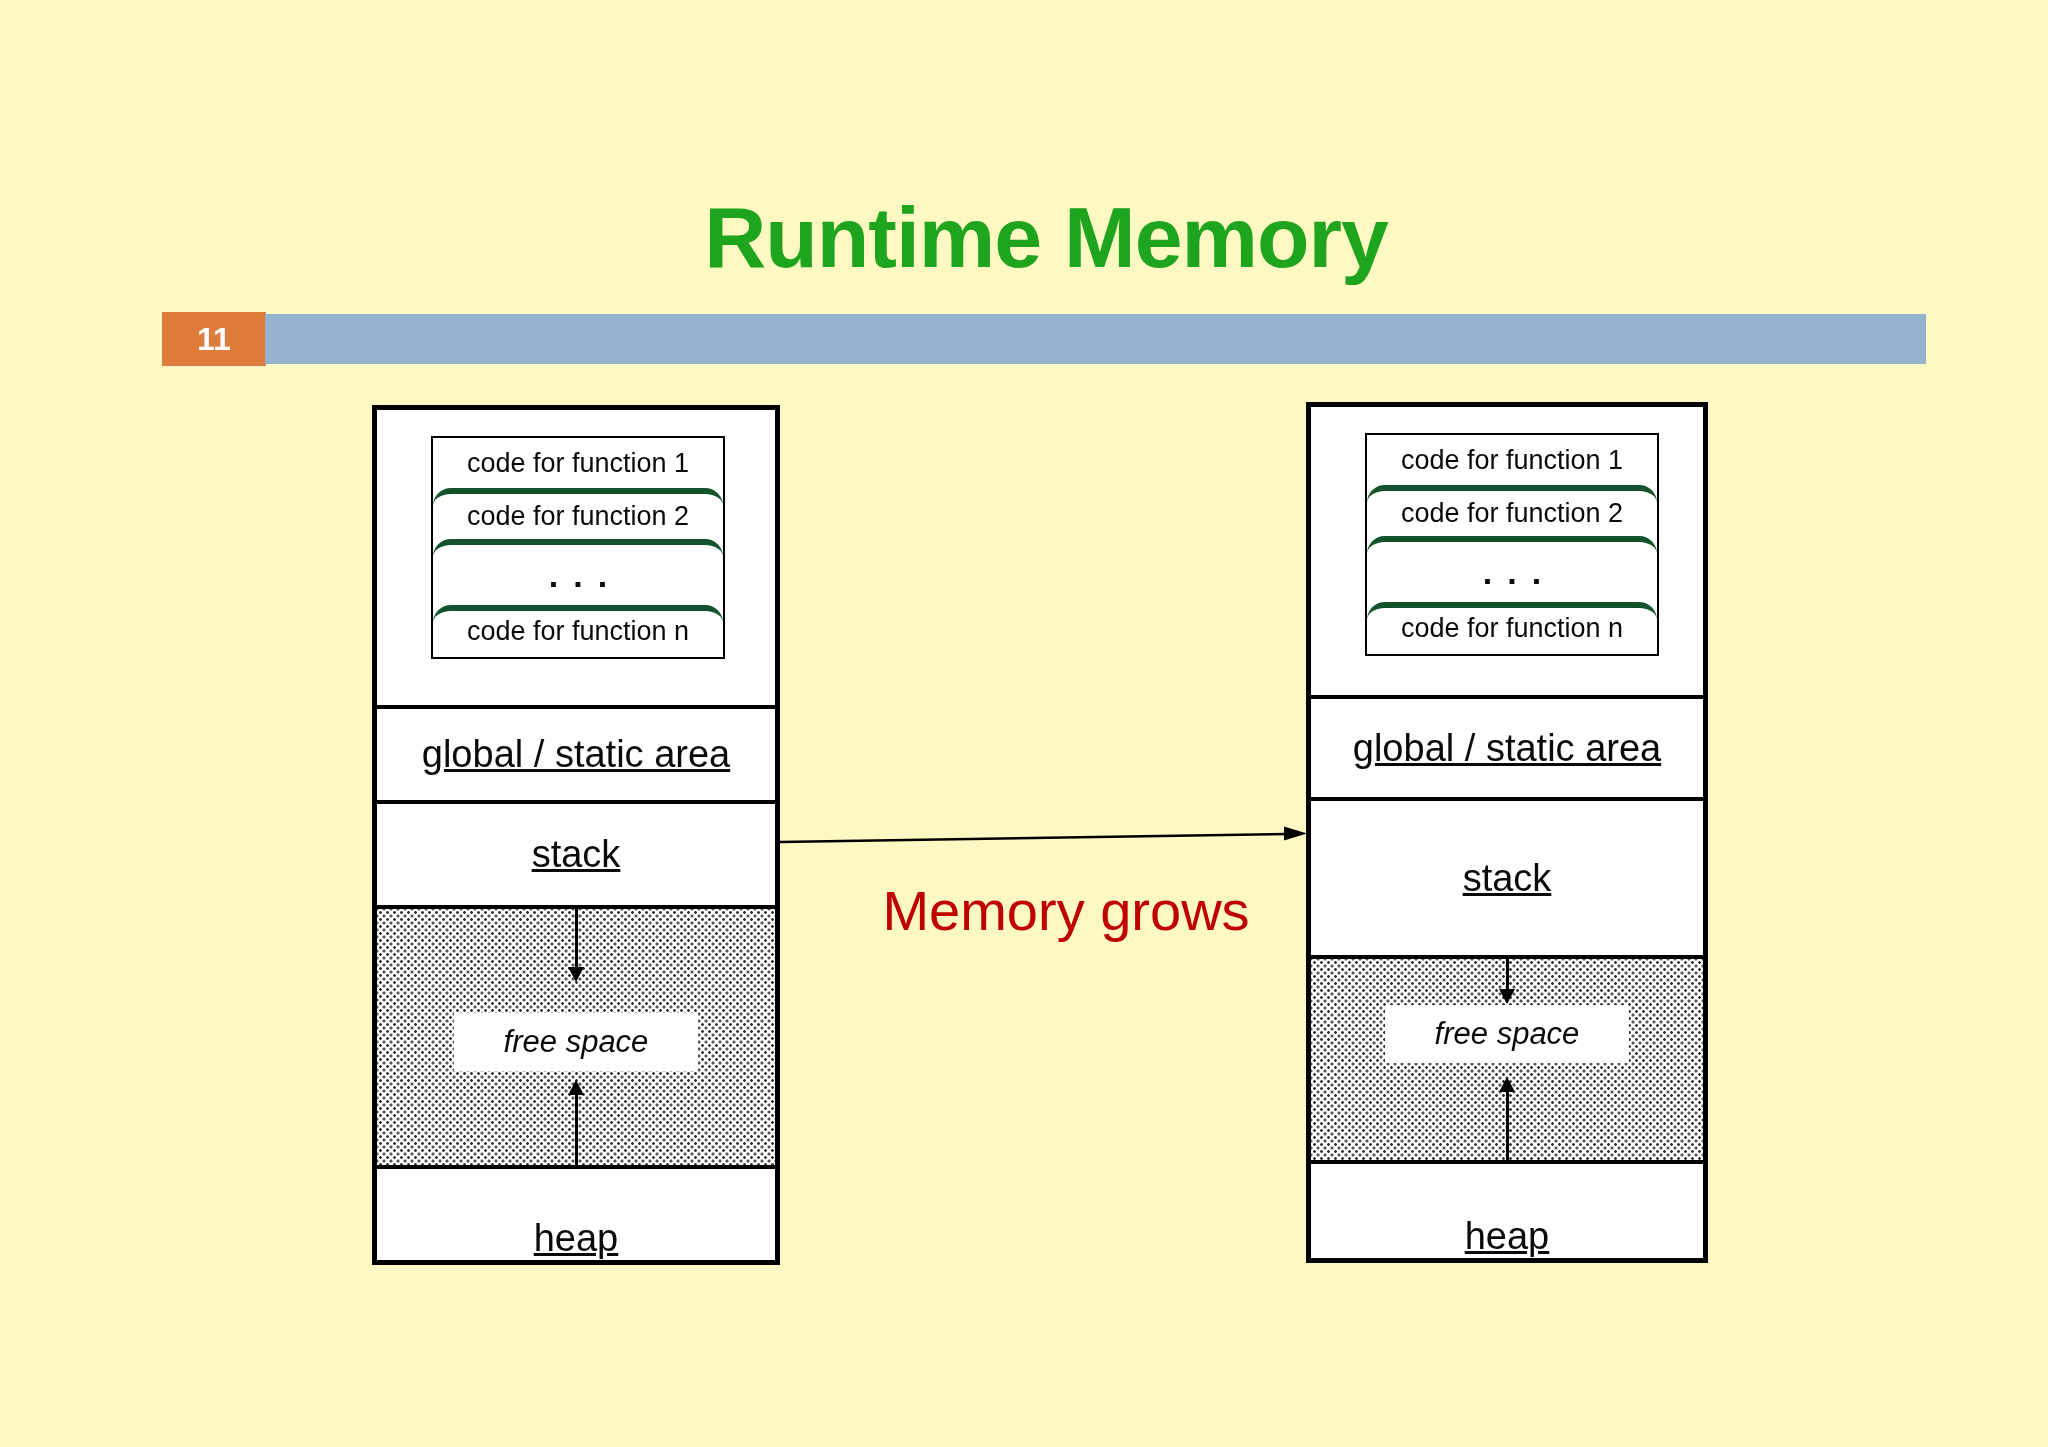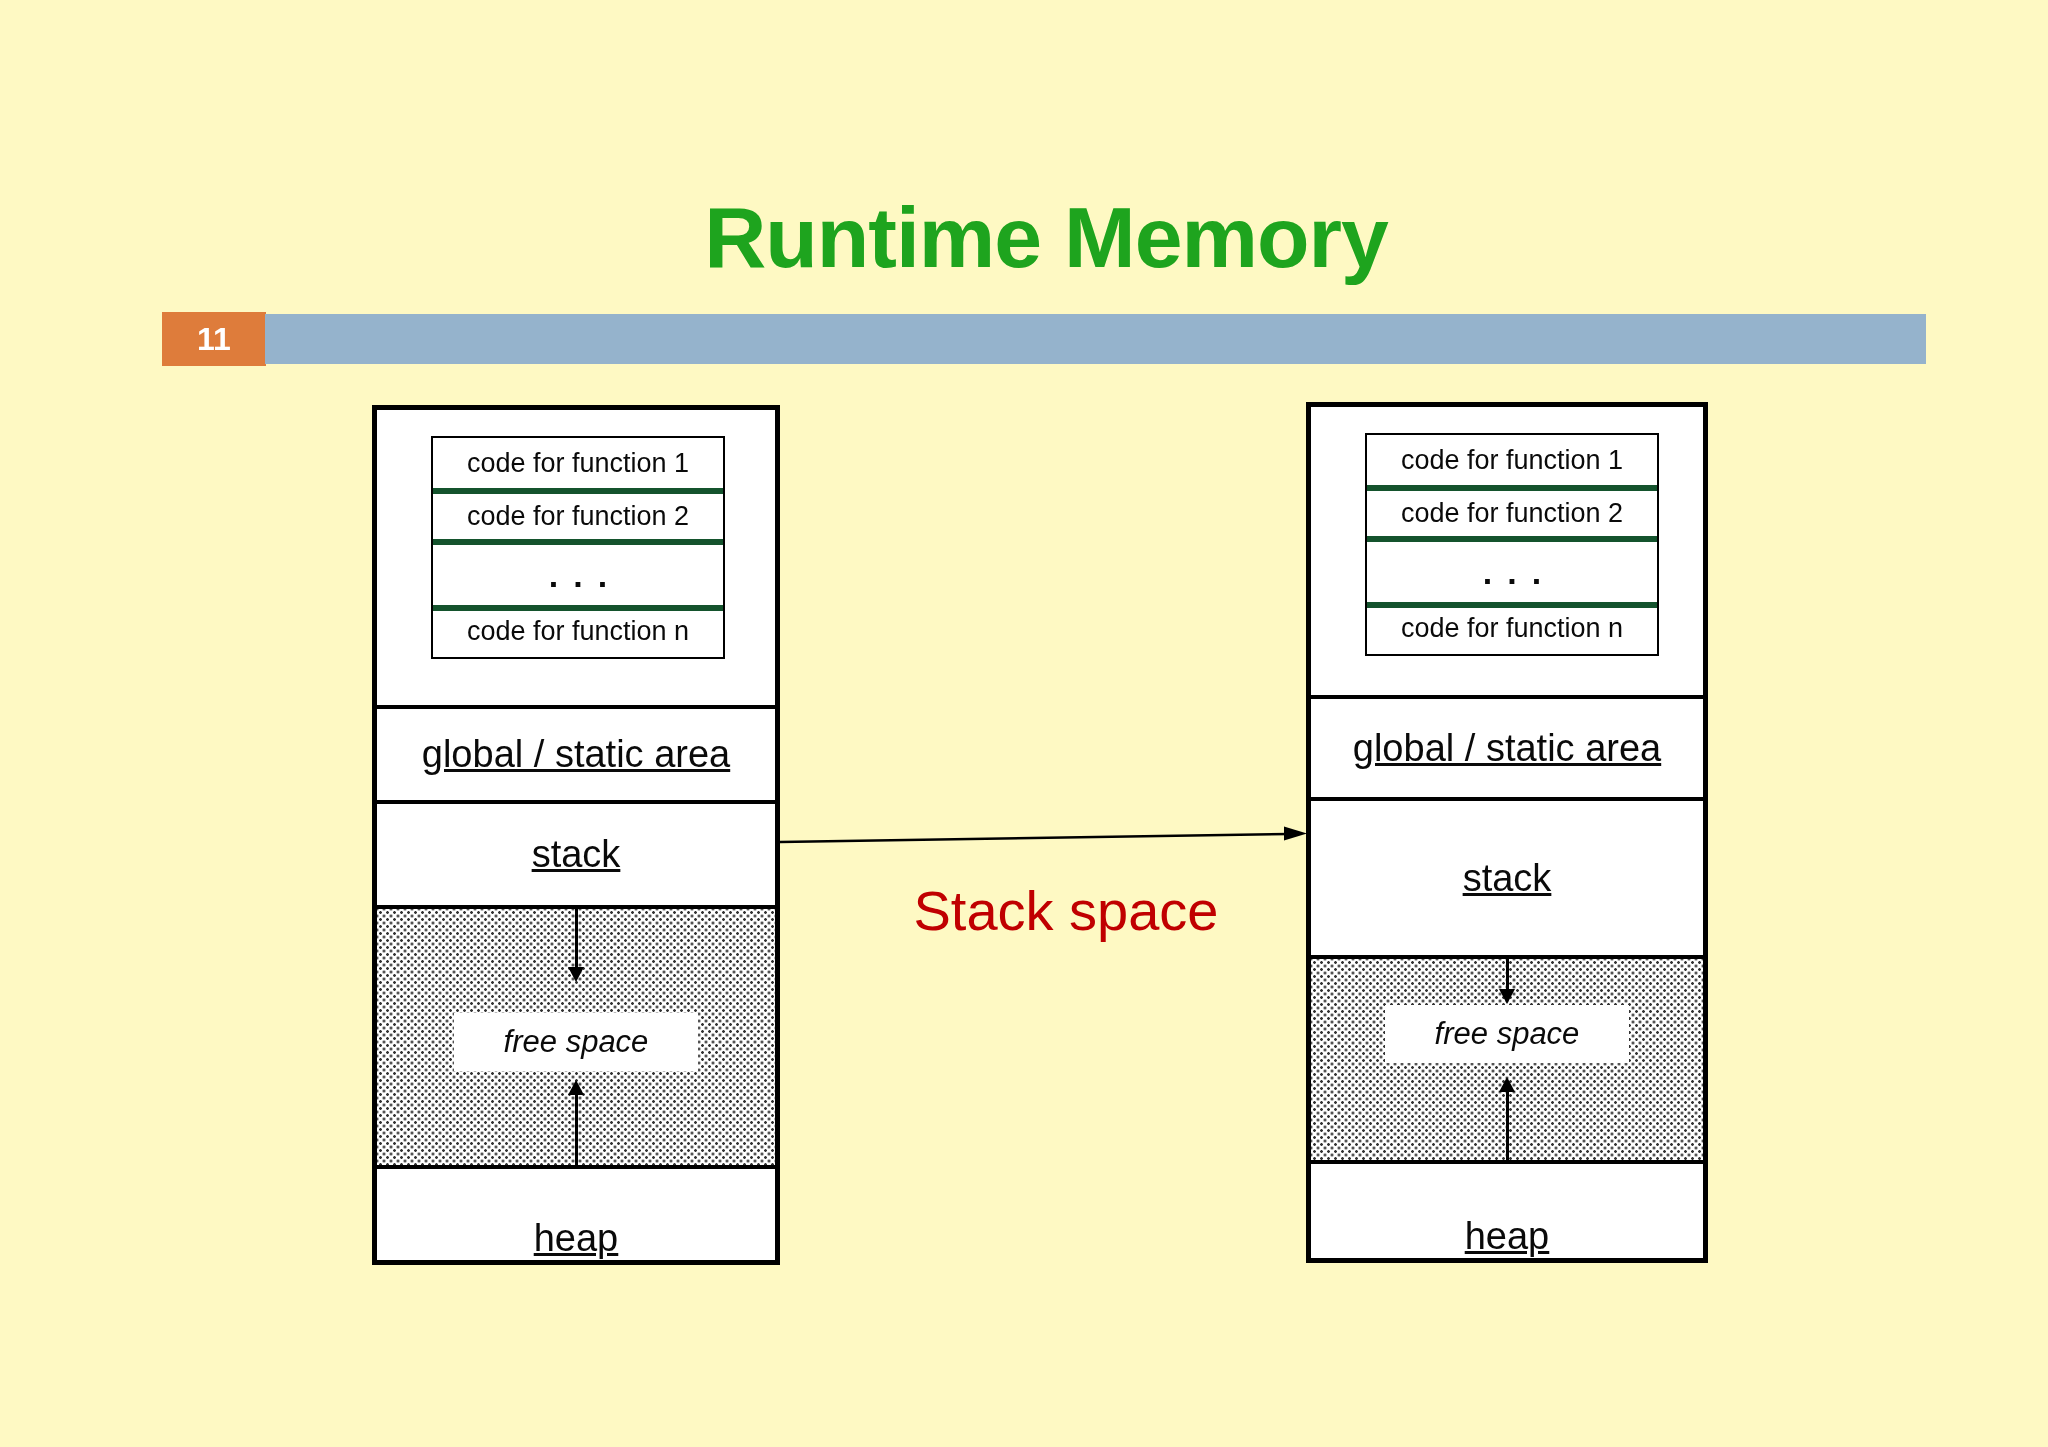--- a/index.html
+++ b/index.html
@@ -59,21 +59,21 @@
   }
 
   
   .code-box {
     position:absolute; left:54px; top:26px; width:294px; height:223px;
     box-sizing:border-box; border:2px solid #000; background:#fff;
     display:flex; flex-direction:column;
   }
   .code-row {
     box-sizing:border-box; display:flex; align-items:center; justify-content:center;
-    font-size:27px; white-space:nowrap;
+    font-size:27px; white-space:nowrap;border-radius:18px;
   }
   .code-row + .code-row { border-top:6px solid #14532d; }
   .code-row.r1 { height:50px; }
   .code-row.r2 { height:51px; }
   .code-row.r3 { height:66px; }
   .code-row.r4 { height:47px; }
   .code-row.ellipsis-row span {
     font-weight:bold; font-size:34px; letter-spacing:15px; margin-right:-15px;
   }
 
@@ -190,15 +190,15 @@
     </div>
     <div class="sec sec-heap">
       <span>heap</span>
     </div>
   </div>
 
   <svg class="h-arrow" viewBox="0 0 527 26" xmlns="http://www.w3.org/2000/svg">
     <line x1="0" y1="18" x2="509" y2="10" stroke="#000" stroke-width="2.5"></line>
     <polygon points="527,9.5 504,2.5 504,16.5" fill="#000"></polygon>
   </svg>
-  <div class="stack-grows">Stack space</div>
+  <div class="stack-grows">Memory grows</div>
 
 </div>
 
 </body></html>

